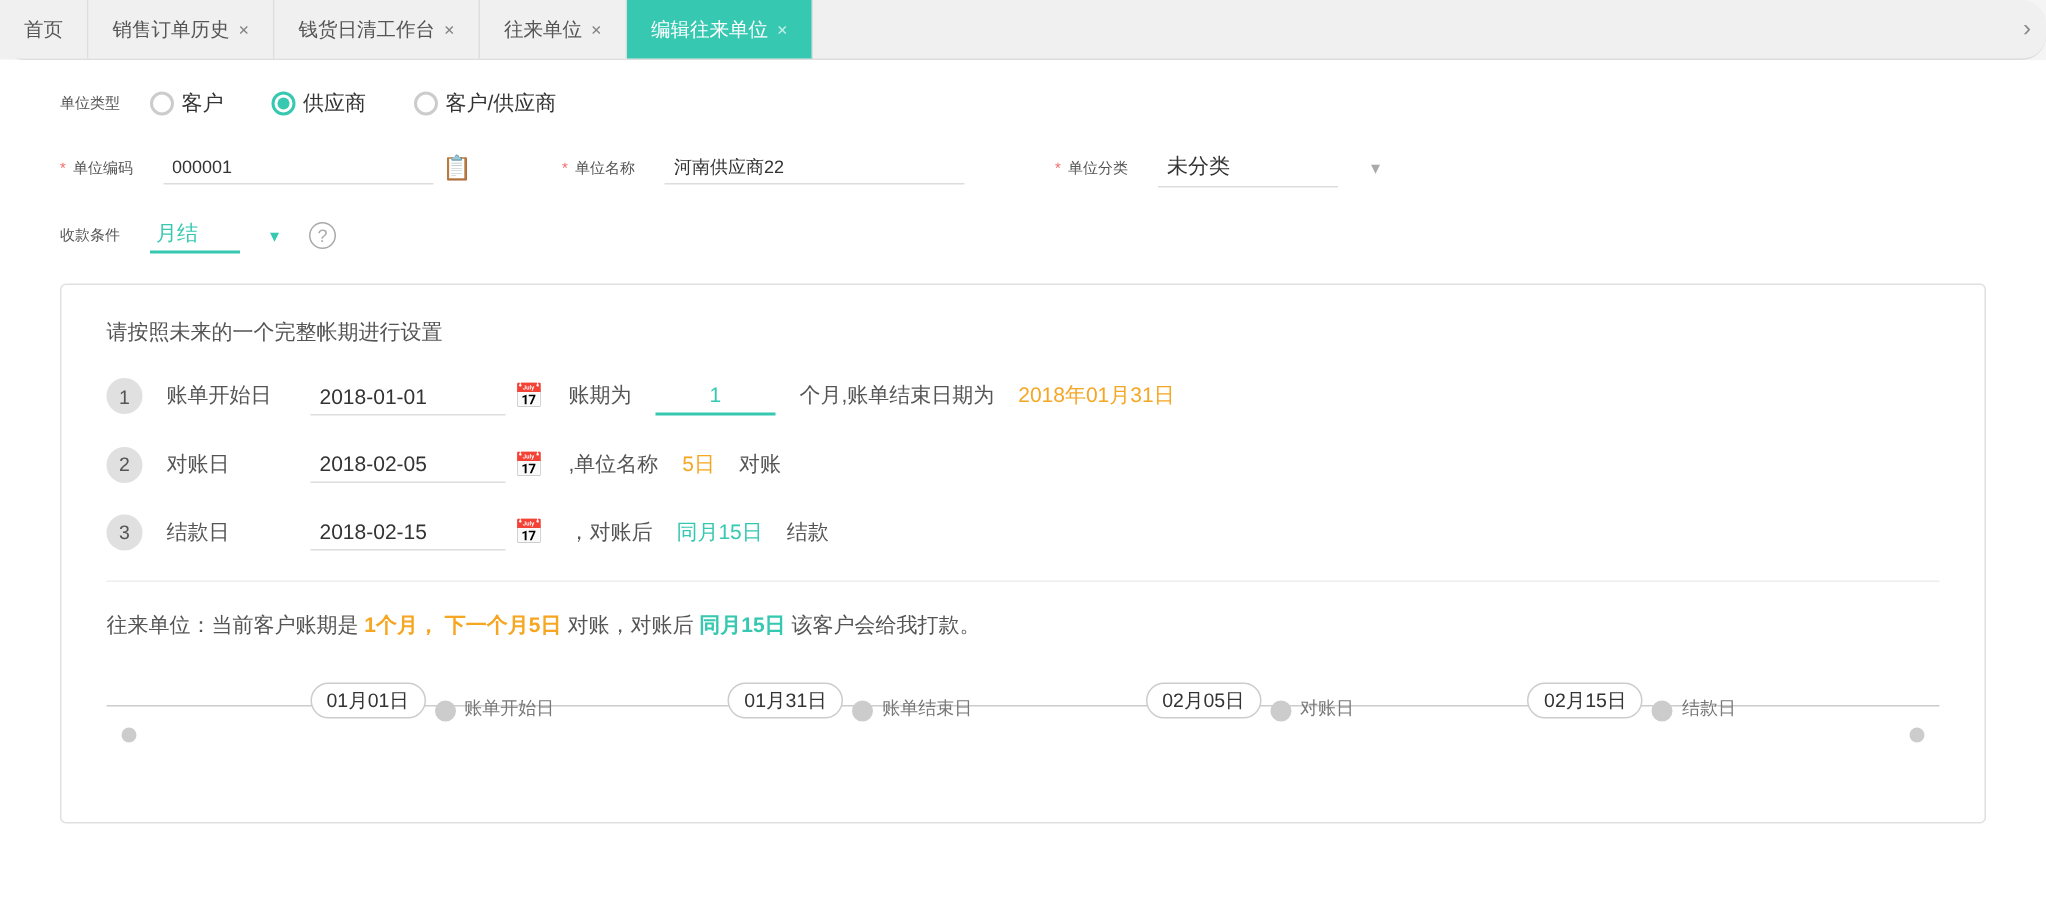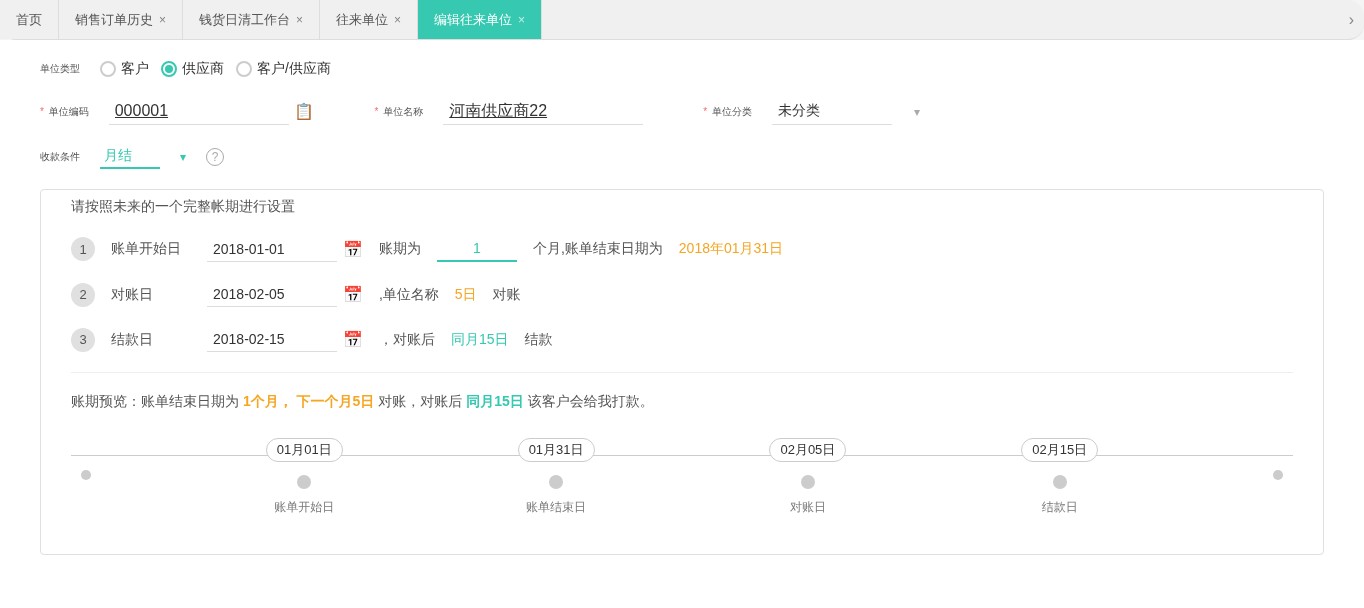--- a/index.html
+++ b/index.html
@@ -63,21 +63,21 @@
       font-size: 10px;
       color: #555;
       white-space: nowrap;
     }
     .required-star {
       color: #f56c6c;
       margin-right: 2px;
     }
     .radio-group {
       display: flex;
-      gap: 12px;
+      gap: 32px;
       align-items: center;
     }
     .radio-item {
       display: flex;
       align-items: center;
       gap: 5px;
       cursor: pointer;
       font-size: 14px;
       color: #333;
     }
@@ -99,24 +99,23 @@
       height: 8px;
       border-radius: 50%;
       background: #36c8b0;
     }
 
     .form-input {
       border: none;
       border-bottom: 1px solid #ddd;
       outline: none;
       padding: 4px 6px;
-      font-size: 16px;
+      font-size: 12px;
       width: 180px;
       color: #333;
-      text-decoration: underline;
     }
 
     .form-input-group {
       display: flex;
       align-items: center;
       gap: 6px;
     }
     .calendar-icon {
       color: #aaa;
       font-size: 16px;
@@ -167,21 +166,21 @@
       justify-content: center;
       font-size: 12px;
       color: #aaa;
       cursor: pointer;
     }
 
     
     .card {
       border: 1px solid #e0e0e0;
       border-radius: 4px;
-      padding: 8px 30px;
+      padding: 23px 30px;
       margin-bottom: 20px;
       background: #fff;
     }
     .card-hint {
       font-size: 14px;
       color: #555;
       margin-bottom: 20px;
     }
 
     
@@ -264,21 +263,20 @@
       display: flex;
       align-items: flex-start;
       width: 100%;
       position: relative;
       z-index: 1;
       justify-content: space-between;
       padding: 0 10px;
     }
     .timeline-node {
       display: flex;
-      flex-direction: column;
       align-items: center;
       gap: 6px;
     }
     .timeline-dot {
       width: 14px;
       height: 14px;
       border-radius: 50%;
       background: #ccc;
       border: 2px solid #ccc;
       margin-top: 7px;
@@ -423,21 +421,21 @@
         <span class="calendar-icon">📅</span>
       </div>
       <span class="step-info">，对账后</span>
       <span class="highlight-green">同月15日</span>
       <span class="step-info">结款</span>
     </div>
 
     <div style="border-top:1px solid #eee; margin: 10px 0 20px;"></div>
 
     <div class="preview-text">
-      <span>账期预览：账单结束日期为</span>
+      <span>往来单位：当前客户账期是</span>
       <span class="bold-orange">1个月，</span>
       <span class="bold-orange">下一个月5日</span>
       <span> 对账，对账后 </span>
       <span class="bold-green">同月15日</span>
       <span> 该客户会给我打款。</span>
     </div>
 
     <div class="timeline">
       <div class="timeline-line"></div>
       <div class="timeline-nodes">

